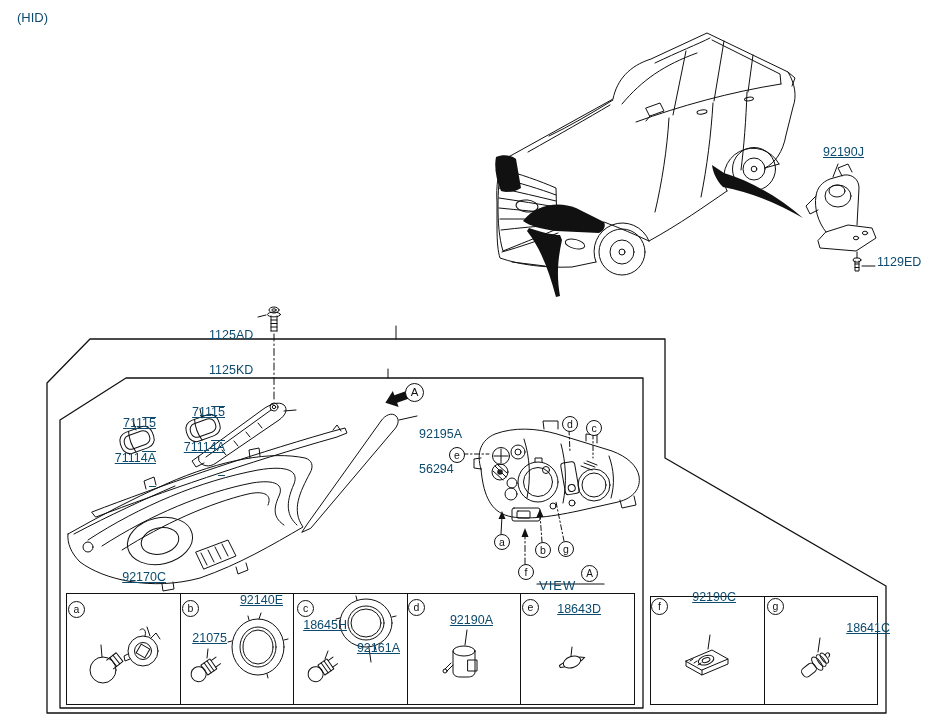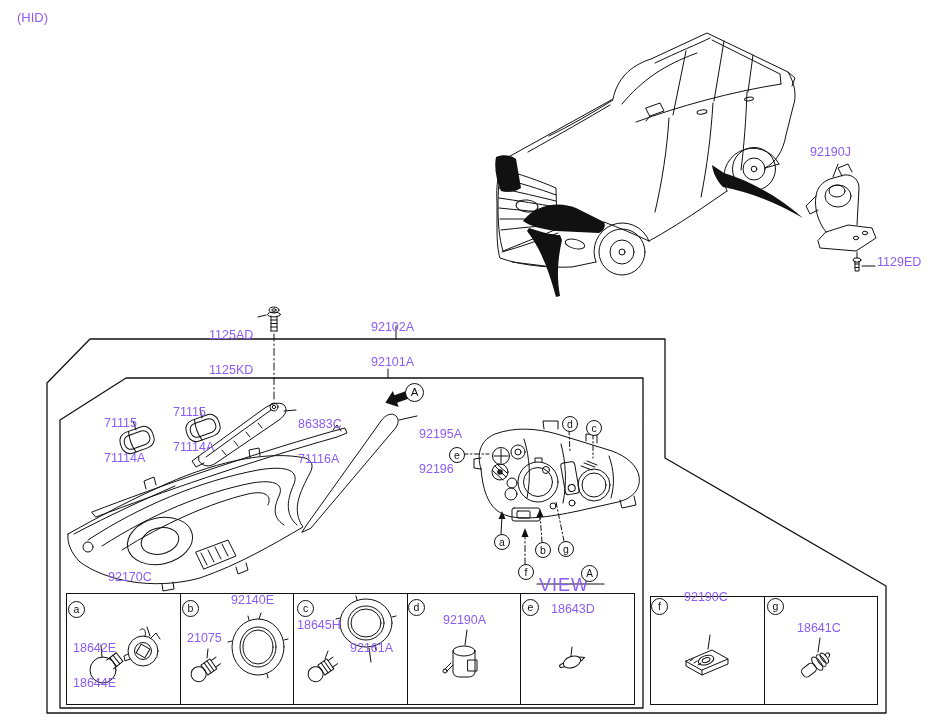--- a/index.html
+++ b/index.html
@@ -1,20 +1,20 @@
 <!DOCTYPE html>
 <html><head>
 <meta charset="utf-8">
 <style>
   html,body{margin:0;padding:0;background:#fff;}
   #canvas{position:relative;width:940px;height:727px;background:#fff;overflow:hidden;
           font-family:"Liberation Sans",sans-serif;color:#111;}
   #art{position:absolute;left:0;top:0;}
-  .lbl{position:absolute;font-size:12.5px;line-height:11.5px;white-space:pre;color:#8b5cf6;}
-  .ctr{text-align:left;}
+  .lbl{position:absolute;font-size:12.5px;line-height:11.5px;white-space:pre;color:#0c4a6e;}
+  .ctr{text-align:right;text-decoration:underline;}
   .circ{position:absolute;border:1.2px solid #111;border-radius:50%;background:#fff;
         display:flex;align-items:center;justify-content:center;
         font-size:10.5px;line-height:1;color:#111;}
   .ptable{position:absolute;border:1.3px solid #111;display:flex;}
   .pcell{flex:1;border-right:1.3px solid #111;}
   .pcell:last-child{border-right:none;}
   svg *[stroke]{vector-effect:non-scaling-stroke;}
 </style>
 </head>
 <body>
@@ -292,47 +292,39 @@
   <div class="lbl" style="left:17px;top:12px;font-size:13px">(HID)</div>
 
   <div class="lbl ctr" style="left:810px;top:147px;width:54px">92190J</div>
   <div class="lbl" style="left:877px;top:257px">1129ED</div>
 
   <div class="lbl" style="left:209px;top:307px">
     <div>1125AD</div>
     <div>1125KD</div>
   </div>
 
-  <div class="lbl" style="left:371px;top:299px">
-    <div>92102A</div>
-    <div>92101A</div>
-  </div>
 
 
   <div class="lbl ctr" style="left:104px;top:395px;width:52px">
     <div>71115</div>
     <div>71114A</div>
   </div>
 
   <div class="lbl ctr" style="left:173px;top:384px;width:52px">
     <div>71115</div>
     <div>71114A</div>
   </div>
 
-  <div class="lbl" style="left:298px;top:396px">
-    <div>86383C</div>
-    <div>71116A</div>
-  </div>
 
   <div class="lbl" style="left:419px;top:406px">
     <div>92195A</div>
-    <div>92196</div>
-  </div>
-
-  <div class="lbl" style="left:539px;top:580px;font-size:18px;letter-spacing:1px">VIEW</div>
+    <div>56294</div>
+  </div>
+
+  <div class="lbl" style="left:539px;top:580px;font-size:13px;letter-spacing:1px">VIEW</div>
 
   <div class="circ" style="left:405px;top:383px;width:17px;height:17px;font-size:11.5px">A</div>
   <div class="circ" style="left:581px;top:565px;width:15px;height:15px;font-size:10px">A</div>
 
   <div class="circ" style="left:449px;top:447px;width:14px;height:14px">e</div>
   <div class="circ" style="left:562px;top:416px;width:14px;height:14px">d</div>
   <div class="circ" style="left:586px;top:420px;width:14px;height:14px">c</div>
   <div class="circ" style="left:494px;top:534px;width:14px;height:14px">a</div>
   <div class="circ" style="left:535px;top:542px;width:14px;height:14px">b</div>
   <div class="circ" style="left:558px;top:541px;width:14px;height:14px">g</div>
@@ -352,26 +344,22 @@
 
   <div class="circ" style="left:68px;top:601px;width:15px;height:15px">a</div>
   <div class="circ" style="left:182px;top:600px;width:15px;height:15px">b</div>
   <div class="circ" style="left:297px;top:600px;width:15px;height:15px">c</div>
   <div class="circ" style="left:408px;top:599px;width:15px;height:15px">d</div>
   <div class="circ" style="left:522px;top:599px;width:15px;height:15px">e</div>
   <div class="circ" style="left:651px;top:598px;width:15px;height:15px">f</div>
   <div class="circ" style="left:767px;top:598px;width:15px;height:15px">g</div>
 
   <div class="lbl ctr" style="left:108px;top:572px;width:58px">92170C</div>
-  <div class="lbl ctr" style="left:73px;top:620px;width:48px">
-    <div>18642E</div>
-    <div>18644E</div>
-  </div>
   <div class="lbl ctr" style="left:231px;top:595px;width:52px">92140E</div>
   <div class="lbl ctr" style="left:187px;top:633px;width:40px">21075</div>
   <div class="lbl ctr" style="left:297px;top:620px;width:50px">18645H</div>
   <div class="lbl ctr" style="left:350px;top:643px;width:50px">92161A</div>
   <div class="lbl ctr" style="left:443px;top:615px;width:50px">92190A</div>
   <div class="lbl ctr" style="left:551px;top:604px;width:50px">18643D</div>
   <div class="lbl ctr" style="left:684px;top:592px;width:52px">92190C</div>
-  <div class="lbl ctr" style="left:797px;top:623px;width:50px">18641C</div>
+  <div class="lbl ctr" style="left:840px;top:623px;width:50px">18641C</div>
 
 </div>
 
 </body></html>

